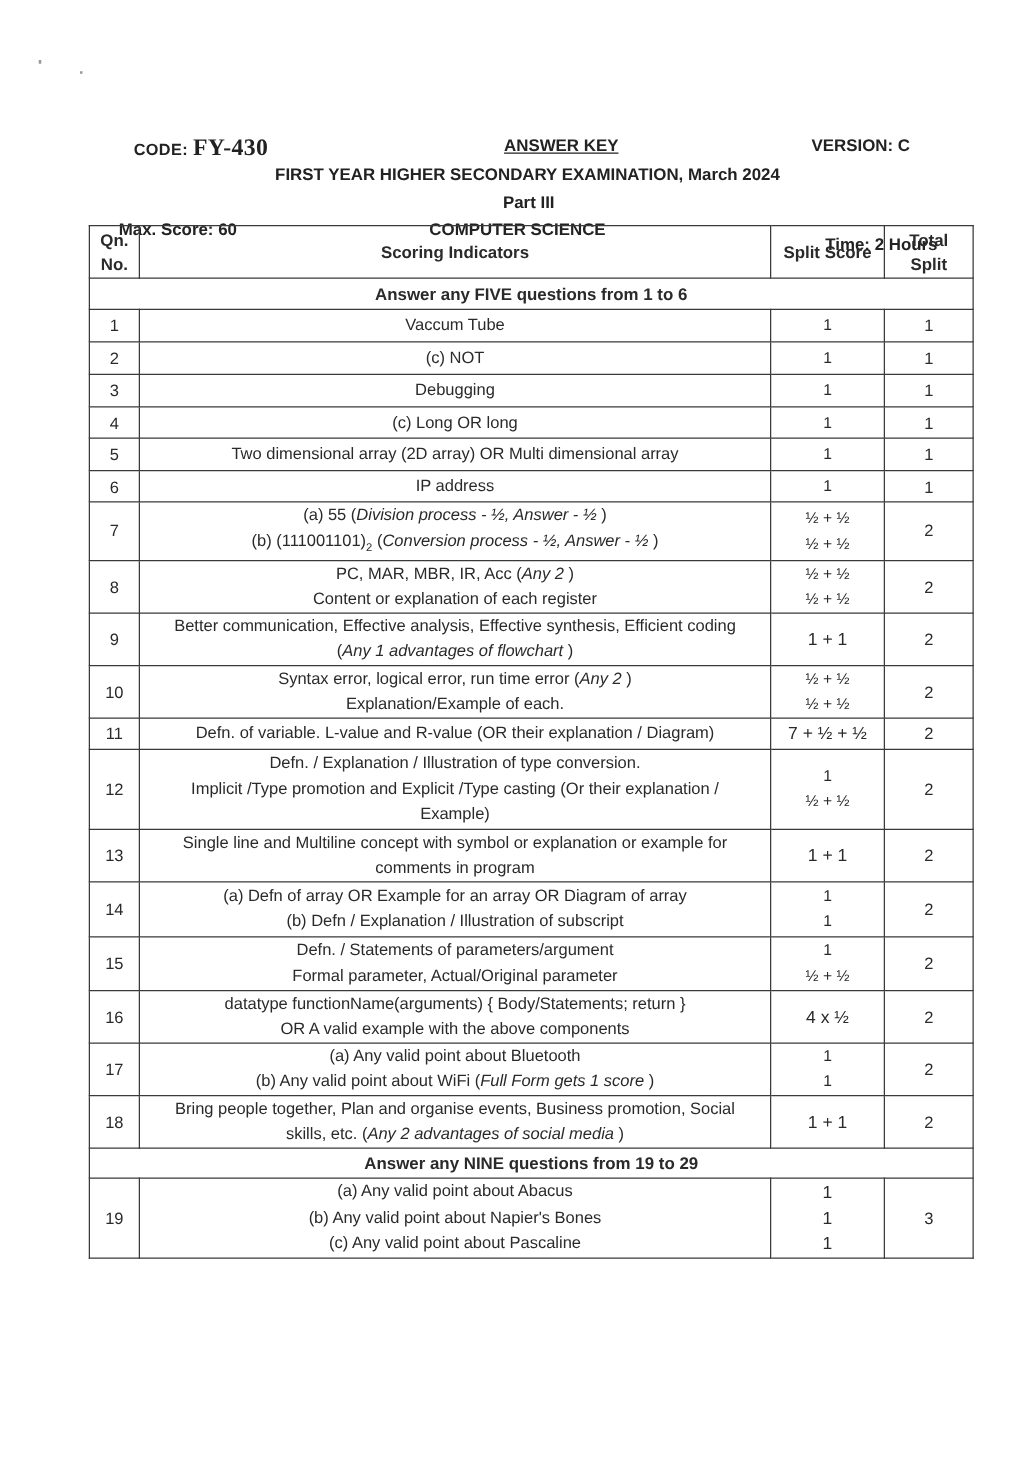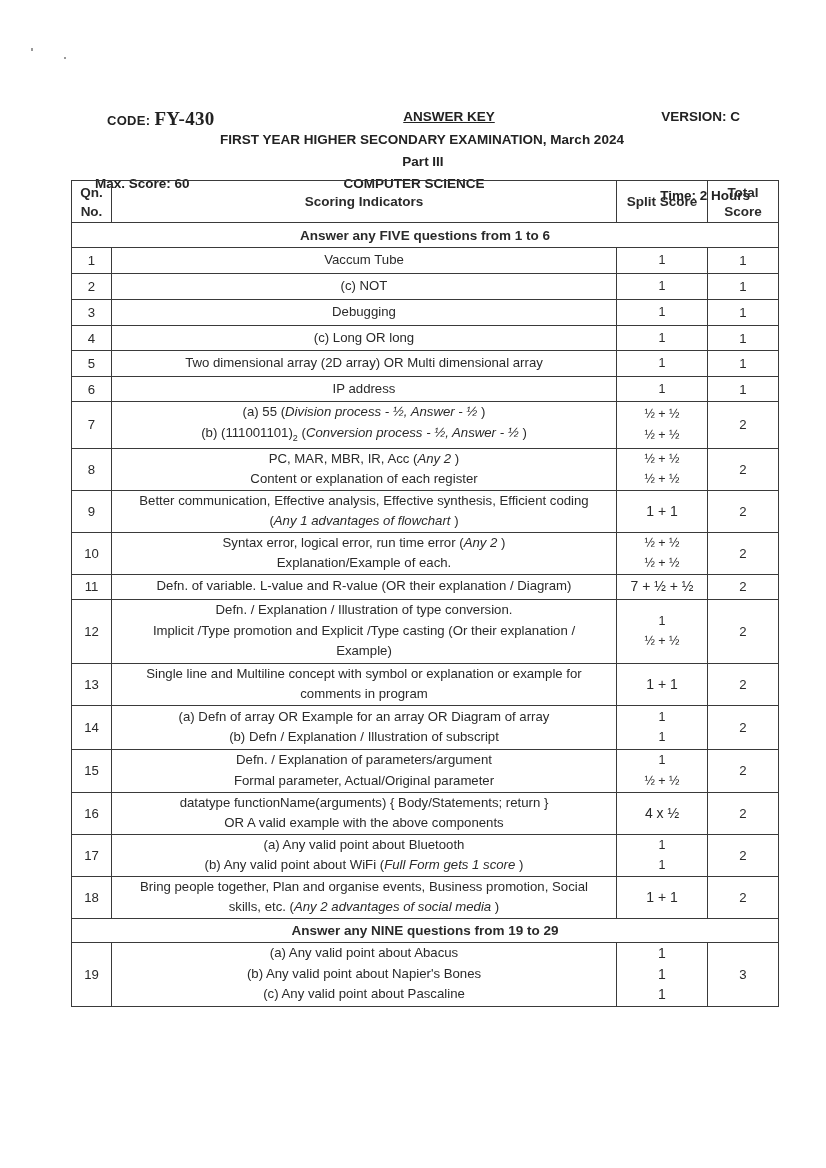--- a/index.html
+++ b/index.html
@@ -4,21 +4,21 @@
 <style>
   html, body { margin: 0; padding: 0; background: #ffffff; }
   body { width: 826px; height: 1168px; position: relative; overflow: hidden;
          font-family: "Liberation Sans", "DejaVu Sans", sans-serif; color: #2a2a2a; }
   .abs { position: absolute; }
   .hdr { font-size: 13.5px; font-weight: bold; color: #222; margin-top: 16px; }
   .code-label { left: 107px; top: 92px; font-size: 13px; font-weight: bold; letter-spacing: 0.3px; }
   .code-val { font-family: "Liberation Serif", "DejaVu Serif", serif; font-size: 19px; font-weight: bold; margin-left: 4px; }
   .answer-key { left: 0; width: 826px; top: 93px; text-align: center; text-decoration: underline; padding-left: 40px; }
   .answer-key span { margin-left: -8px; }
-  .version { right: 86px; top: 93px; }
+  .version { right: 98px; top: 93px; }
   .exam { left: 0; width: 844px; top: 116px; text-align: center; }
   .part { left: 0; width: 846px; top: 138px; text-align: center; }
   .maxscore { left: 95px; top: 160px; font-weight: normal; }
   .subject { left: 0; width: 828px; top: 160px; text-align: center; }
   .time { right: 76px; top: 172px; }
 
   table.key { position: absolute; left: 71px; top: 180px; width: 707px; border-collapse: collapse;
               table-layout: fixed; font-size: 13.2px; }
   table.key td, table.key th { border: 1.4px solid #3a3a3a; padding: 0 3px; vertical-align: middle; }
   table.key th { font-weight: bold; font-size: 13.5px; text-align: center; line-height: 19px; }
@@ -63,21 +63,21 @@
   <thead>
     <tr style="height:42px;">
       <th>
         <span class="line">Qn.</span>
         <span class="line">No.</span>
       </th>
       <th>Scoring Indicators</th>
       <th>Split Score</th>
       <th>
         <span class="line">Total</span>
-        <span class="line">Score</span>
+        <span class="line">Split</span>
       </th>
     </tr>
   </thead>
   <tbody id="table-body">
       <tr class="section" style="height: 25px;">
         <td colspan="4">Answer any FIVE questions from 1 to 6</td>
       </tr>
       <tr style="height: 26px;">
         <td class="num">1</td>
         <td class="ind">
@@ -227,21 +227,21 @@
         </td>
         <td class="split">
           <span class="line">1</span>
           <span class="line">1</span>
         </td>
         <td class="total">2</td>
       </tr>
       <tr style="height: 43px;">
         <td class="num">15</td>
         <td class="ind">
-          <span class="line"><span>Defn. / Explanation of parameters/argument</span></span>
+          <span class="line"><span>Defn. / Statements of parameters/argument</span></span>
           <span class="line"><span>Formal parameter, Actual/Original parameter</span></span>
         </td>
         <td class="split">
           <span class="line">1</span>
           <span class="line">½ + ½</span>
         </td>
         <td class="total">2</td>
       </tr>
       <tr style="height: 42px;">
         <td class="num">16</td>

